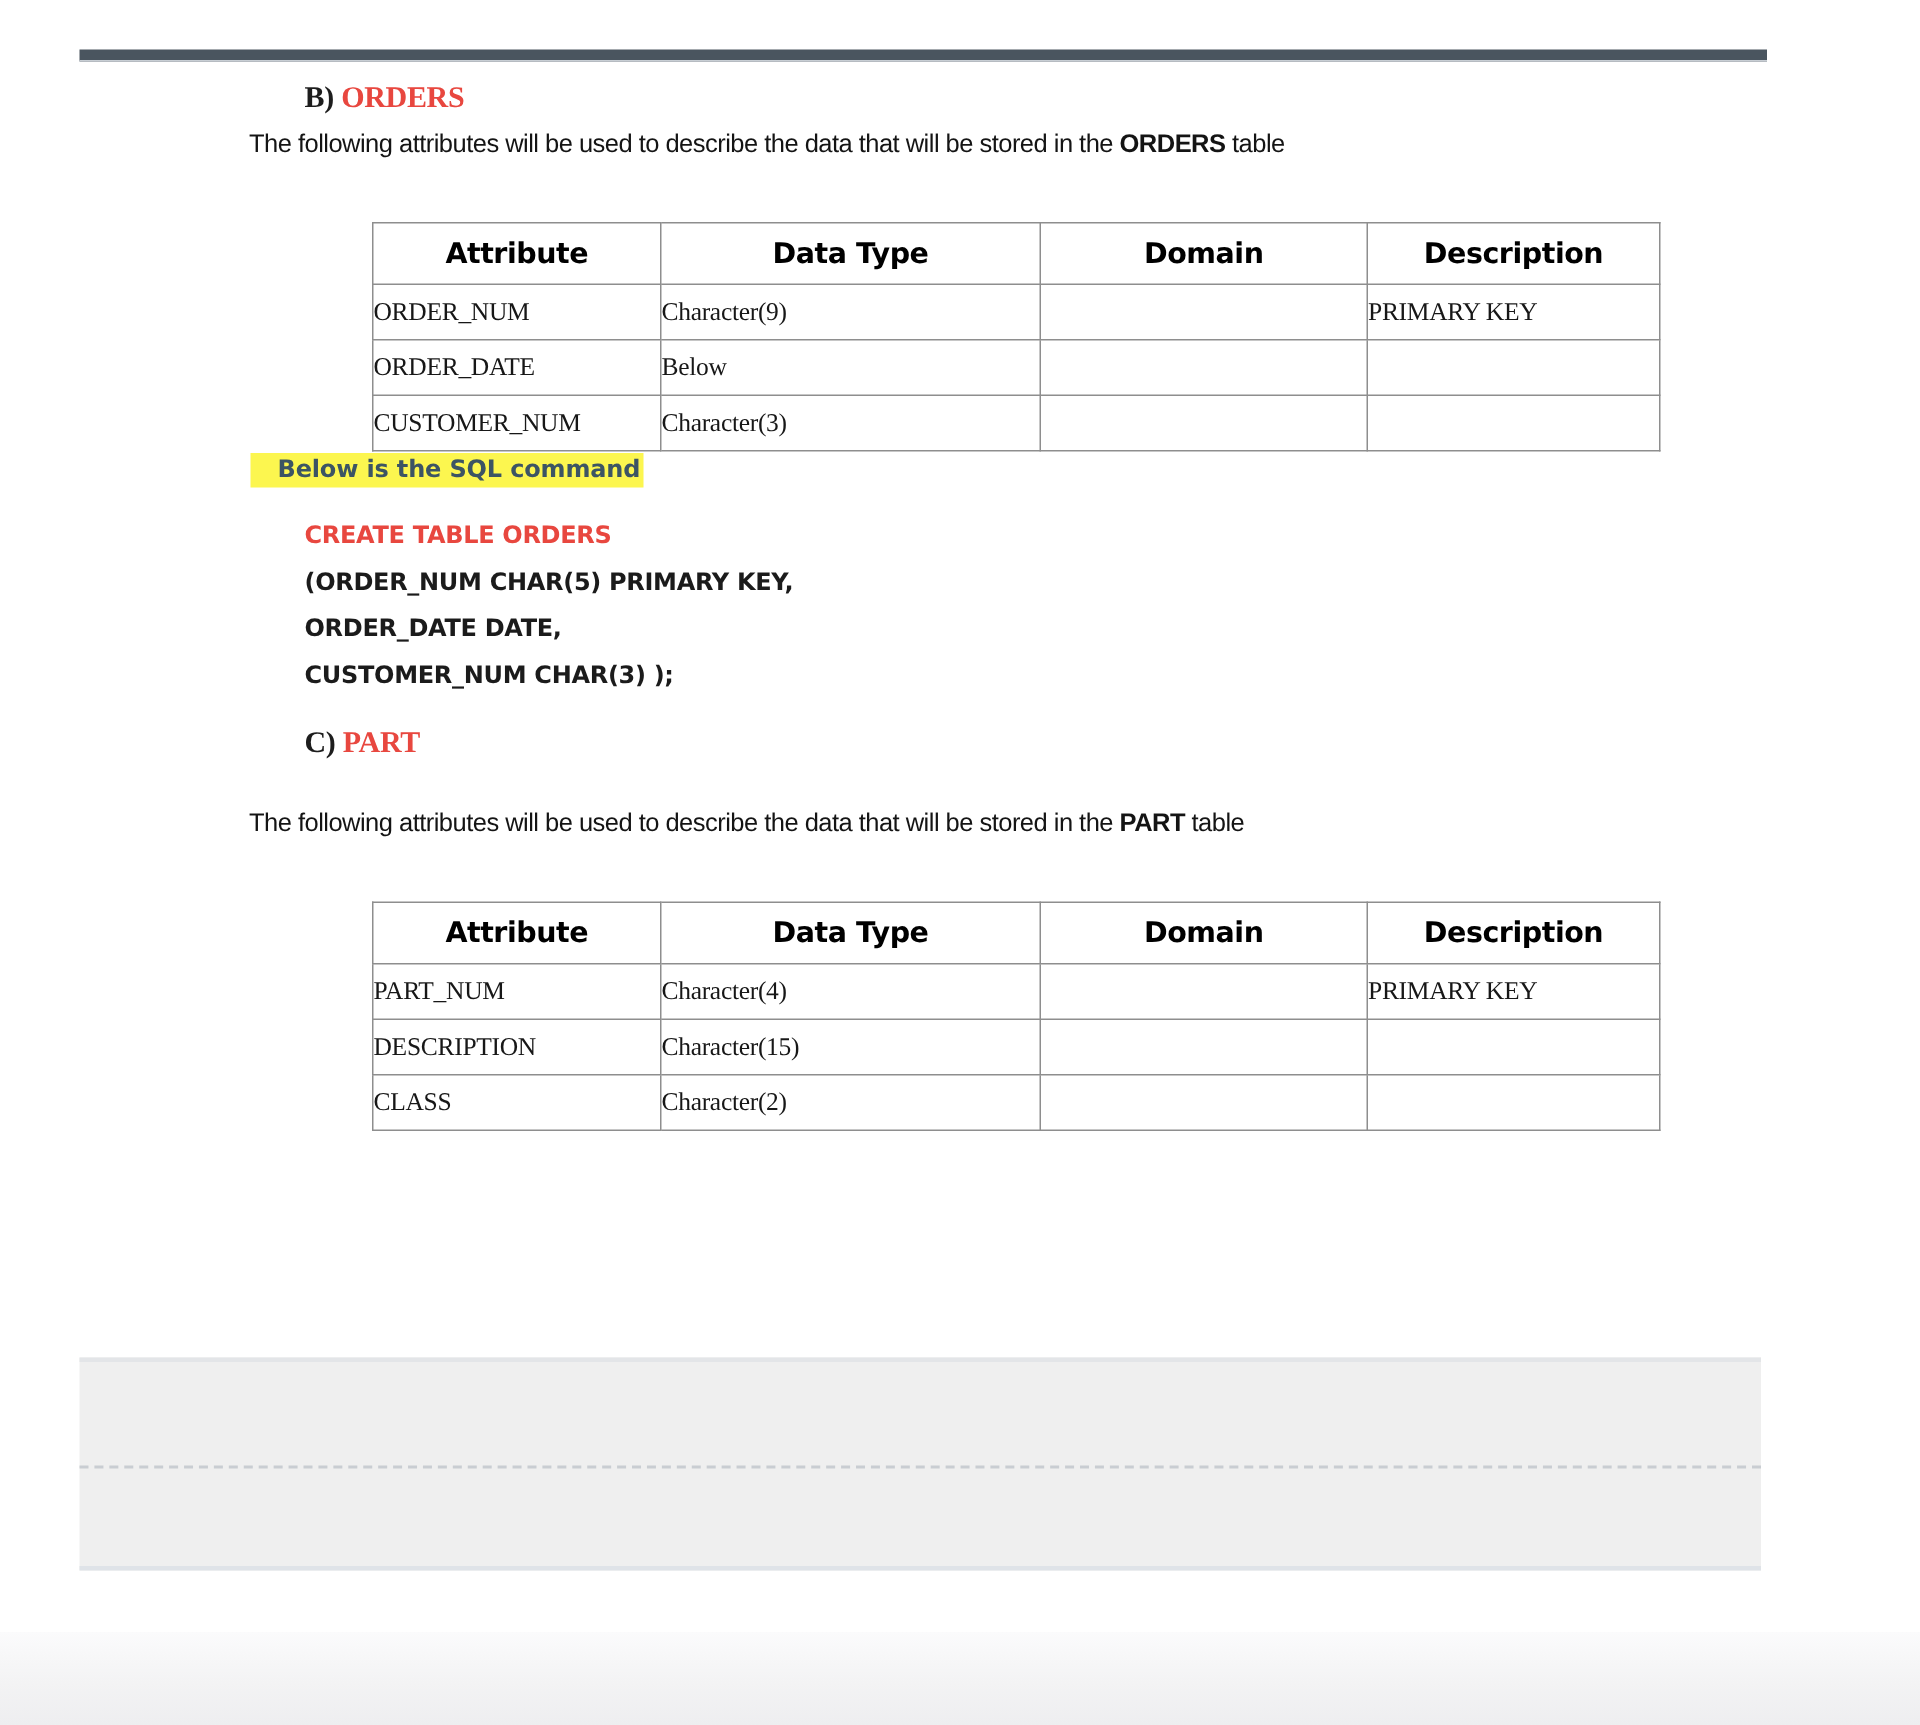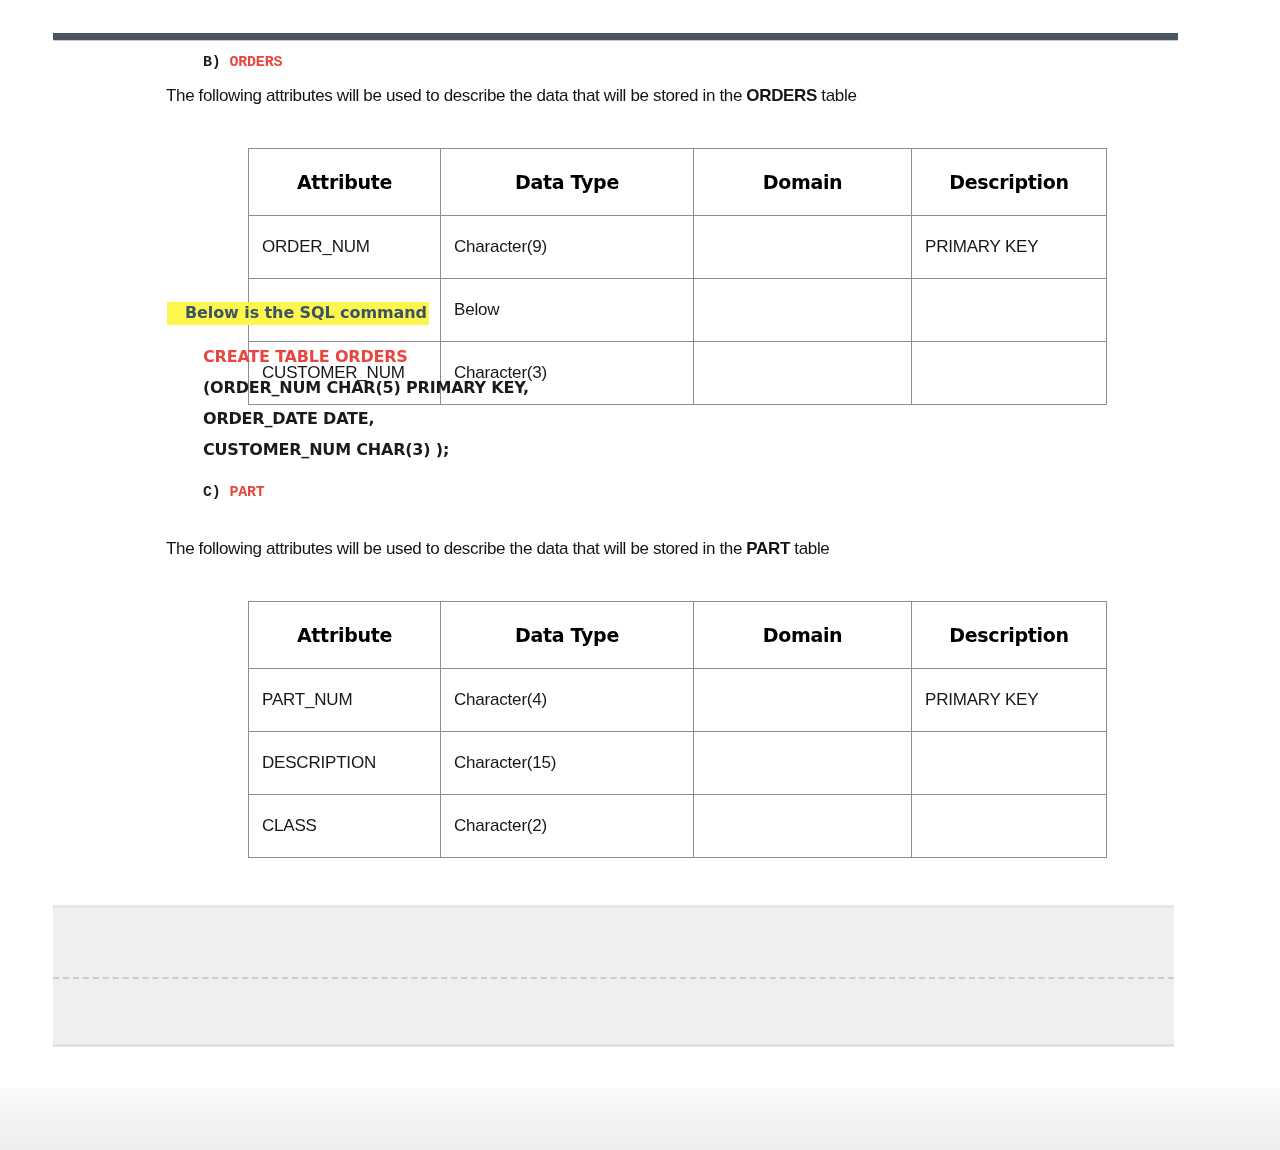--- a/index.html
+++ b/index.html
@@ -30,24 +30,24 @@
   .doc {
     position: absolute;
     left: 0;
     top: 40px;
     width: 1280px;
   }
 
   .heading-line {
     margin: 0;
     padding: 0;
-    font-size: 15px;
+    font-size: 20px;
     font-weight: bold;
     color: #1d1d1d;
-    font-family: Liberation Mono, monospace;
+    font-family: Liberation Serif, serif;
     letter-spacing: -0.2px;
   }
   .heading-line .red {
     color: #e8473f;
   }
   .h-b { position: absolute; left: 203px; top: 14px; }
   .h-c { position: absolute; left: 203px; top: 444px; }
 
   .para {
     position: absolute;
@@ -68,38 +68,38 @@
     width: 858px;
     table-layout: fixed;
     background: #ffffff;
   }
   .t-orders { left: 248px; top: 108px; }
   .t-part   { left: 248px; top: 561px; }
 
   table.attr-table th,
   table.attr-table td {
     border: 1px solid #8e8e8e;
-    padding: 13px;
+    padding: 0;
     vertical-align: middle;
   }
   table.attr-table th {
     height: 40px;
     text-align: center;
     font-family: "DejaVu Sans", sans-serif;
     font-size: 19px;
     font-weight: bold;
     color: #000000;
     letter-spacing: -0.3px;
   }
   table.attr-table td {
     height: 36px;
     font-size: 17px;
     color: #171717;
     letter-spacing: -0.2px;
-    font-family: Liberation Sans, sans-serif;
+    font-family: Liberation Serif, serif;
   }
   td.c-attr {
     padding-left: 10px;
     font-family: "DejaVu Sans", sans-serif;
     font-size: 16.5px;
   }
   td.c-type { padding-left: 10px; }
   td.c-domain { }
   td.c-desc {
     padding-left: 10px;

